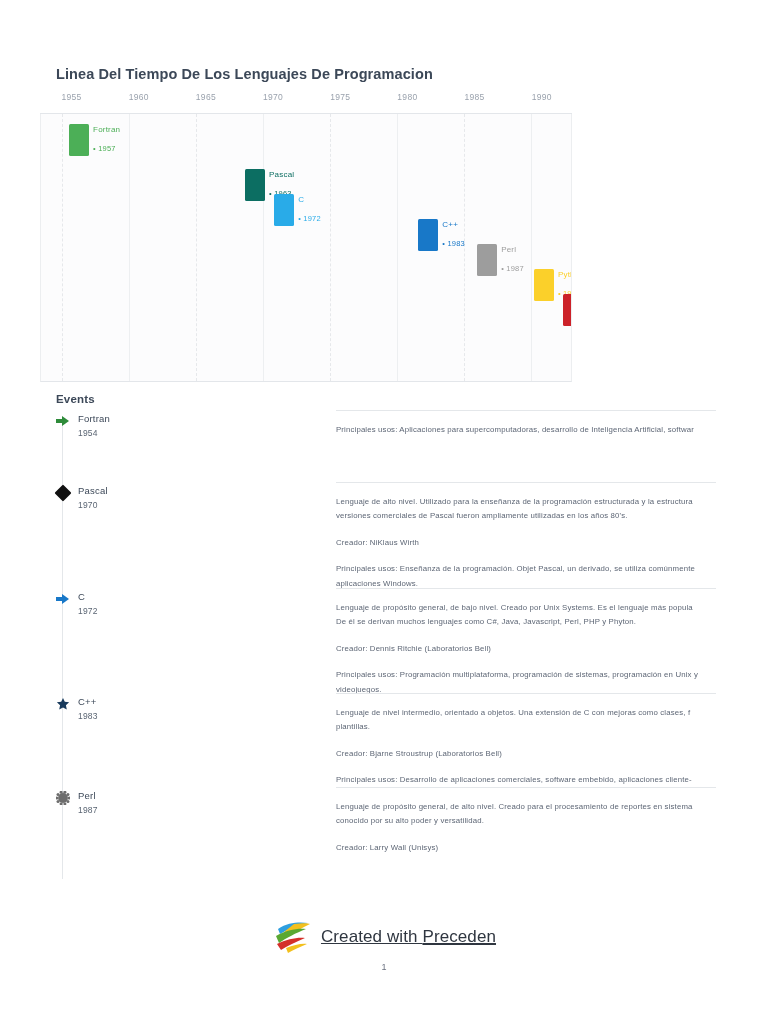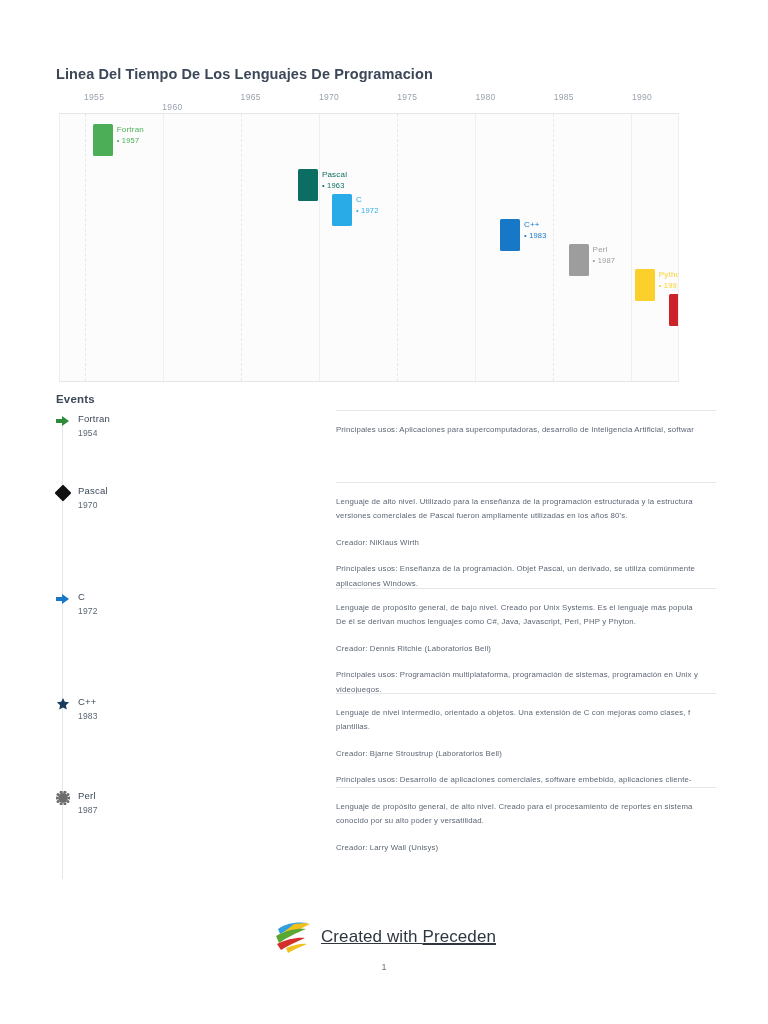--- a/index.html
+++ b/index.html
@@ -29,22 +29,22 @@
     font-size: 14.5px;
     font-weight: bold;
     color: #3c4858;
     letter-spacing: .1px;
     white-space: nowrap;
   }
 
   
   .chart {
     position: absolute;
-    left: 59px; top: 92px;
-    width: 620px; height: 290px; padding-left: 31px;
+    left: 40px; top: 92px;
+    width: 532px; height: 290px; padding-left: 31px;
   }
   .axis {
     position: absolute;
     left: 0; top: 0;
     width: 100%; height: 22px;
   }
   .axis-tick {
     position: absolute;
     top: 0;
     font-size: 8.5px;
@@ -82,21 +82,21 @@
     left: 0; top: 0;
     width: 20px; height: 32px;
     border-radius: 1.5px;
   }
   .tl-lbl {
     position: absolute;
     left: 24px; top: 1px;
     white-space: nowrap;
   }
   .tl-name { font-size: 8px; letter-spacing: .2px; display: block; }
-  .tl-year { font-size: 7.5px; letter-spacing: .2px; display: block; margin-top: 2px; }
+  .tl-year { font-size: 7.5px; letter-spacing: .2px; display: block; margin-top: 10px; }
 
   
   .events-head {
     position: absolute;
     left: 56px; top: 393px;
     font-size: 11.5px;
     font-weight: bold;
     color: #3c4858;
     letter-spacing: .2px;
   }
@@ -205,21 +205,21 @@
 </head>
 <body>
 
 <div class="page">
 
   <div class="doc-title">Linea Del Tiempo De Los Lenguajes De Programacion</div>
 
   <div class="chart">
     <div class="axis" id="axis">
         <div class="axis-tick" style="left: 4.0404%;">1955</div>
-        <div class="axis-tick" style="left: 16.6667%; margin-top: 10px;">1960</div>
+        <div class="axis-tick" style="left: 16.6667%;">1960</div>
         <div class="axis-tick" style="left: 29.2929%;">1965</div>
         <div class="axis-tick" style="left: 41.9192%;">1970</div>
         <div class="axis-tick" style="left: 54.5455%;">1975</div>
         <div class="axis-tick" style="left: 67.1717%;">1980</div>
         <div class="axis-tick" style="left: 79.798%;">1985</div>
         <div class="axis-tick" style="left: 92.4242%; text-align: right;">1990</div>
       </div>
     <div class="axis-rule"></div>
     <div class="plot" id="plot">
         <div class="gridline" style="left: 4.0404%;"></div>

